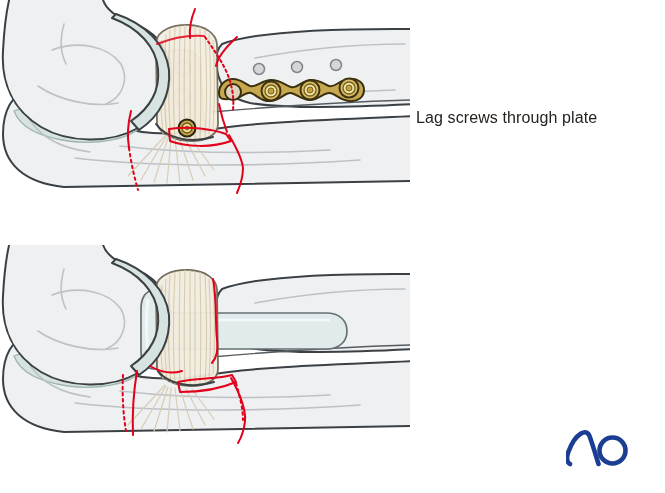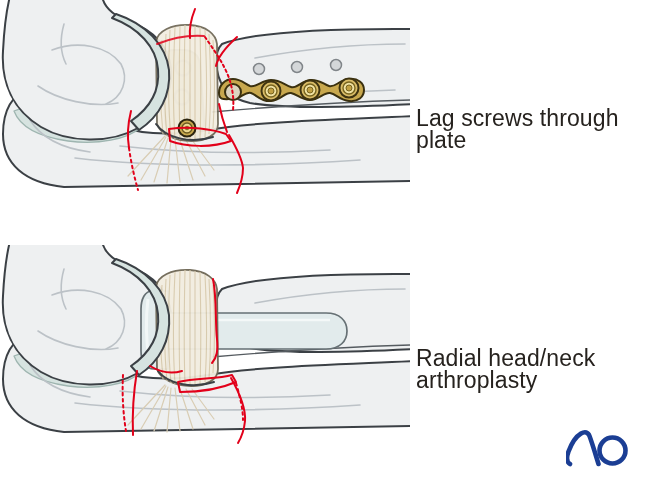--- a/index.html
+++ b/index.html
@@ -8,21 +8,21 @@
     --cartilage:#d6e3e0; --ligament:#f2ede0; --ligament-stripe:#d7c9ab;
     --prosthesis:#e2ebec; --logo-blue:#1b3e94;
   }
   html,body{margin:0;padding:0;}
   body{background:var(--background);font-family:"Liberation Sans",sans-serif;}
   .canvas{position:relative;width:665px;height:493px;background:var(--background);overflow:hidden;}
   .fig{position:absolute;left:0;width:410px;height:200px;}
   #fig-top{top:0;}
   #fig-bottom{top:245px;}
   .fig-label{position:absolute;left:416px;color:var(--label-text);
-    font-size:23px;line-height:22px;font-weight:500;letter-spacing:.1px;}
+    font-size:16px;line-height:22px;font-weight:500;letter-spacing:.1px;}
   #label-top{top:107px;width:240px;}
   #label-bottom{top:347px;width:180px;}
   .logo{position:absolute;left:566px;top:429px;width:62px;height:38px;}
   .logo svg{display:block;}
   .logo-stroke{fill:none;stroke:var(--logo-blue);stroke-width:4.6;stroke-linecap:round;stroke-linejoin:round;}
   .sr{position:absolute;width:1px;height:1px;overflow:hidden;clip:rect(0 0 0 0);white-space:nowrap;}
   
   .bone{fill:var(--bone-fill);stroke:var(--bone-outline);stroke-width:2;stroke-linejoin:round;}
   .cart{fill:var(--cartilage);stroke:#9eb5b0;stroke-width:1.3;stroke-linejoin:round;}
   .cart2{fill:var(--cartilage);stroke:var(--bone-outline);stroke-width:2;stroke-linejoin:round;}
@@ -216,21 +216,20 @@
         <path class="red" stroke-width="1.8" d="M150,121 C160,127 172,129 182,126"></path>
         <path class="red" d="M178,137 C198,133 218,134 232,130 L236,137 C220,144 198,147 180,147 Z"></path>
         <path class="red" stroke-width="2.4" d="M231,133 C240,149 246,164 245,176 C244,186 241,193 238,198"></path>
         <path class="red" stroke-dasharray="2.5,3.5" d="M236,138 C240,152 243,164 243,175"></path>
         <path class="red" d="M137,126 C134,144 132,166 133,190"></path>
         <path class="red" stroke-dasharray="2.5,3.5" d="M123,130 C122,148 123,168 126,186"></path>
       </g>
     </svg>
   </div>
 
-  <div class="fig-label" id="label-bottom">Radial head/neck arthroplasty</div>
 
   <div class="logo" aria-label="AO">
     <span class="sr">AO</span>
     <svg width="62" height="38" viewBox="0 0 62 38">
       <path class="logo-stroke" d="M4,35 C0.5,33 0.5,28 2.5,22.5 C5.5,14.5 10,7.5 15,4.5 C19,2.2 22,3.2 23.5,7 C26.5,15 30,27 32.5,35"></path>
       <circle class="logo-stroke" cx="46.5" cy="21.5" r="13"></circle>
     </svg>
   </div>
 
 </div>

